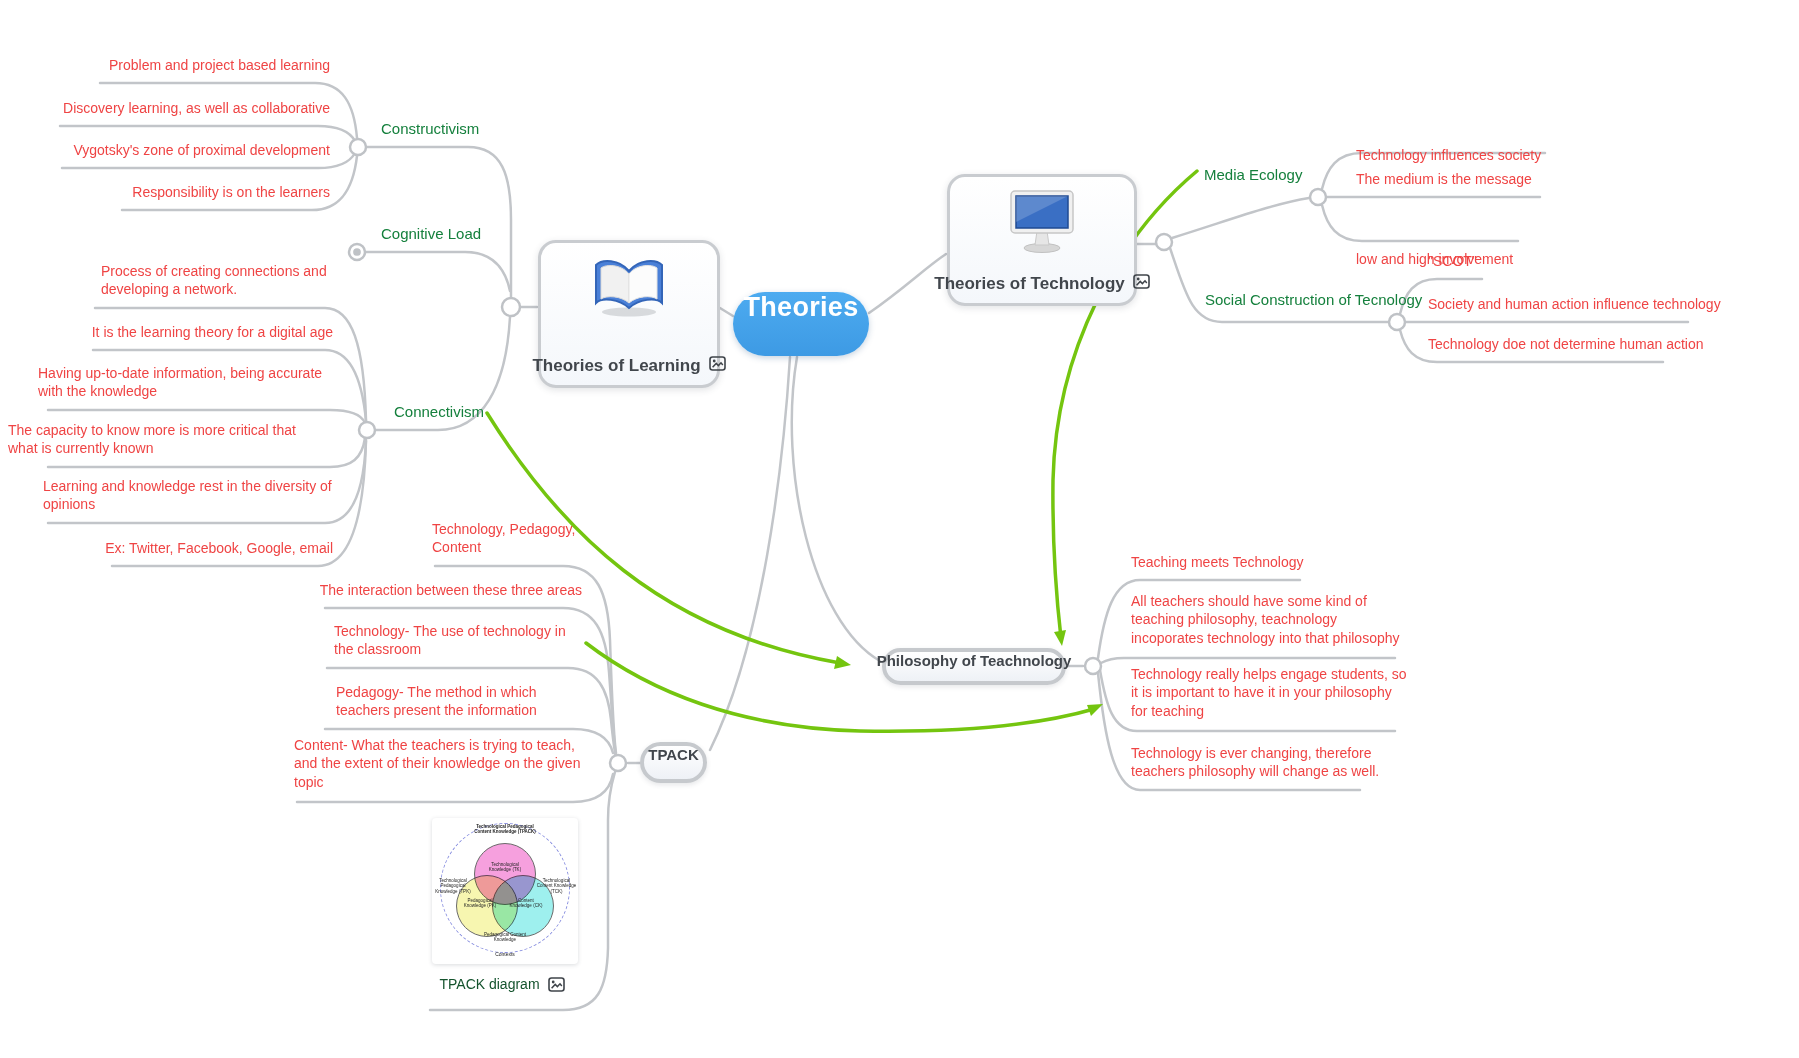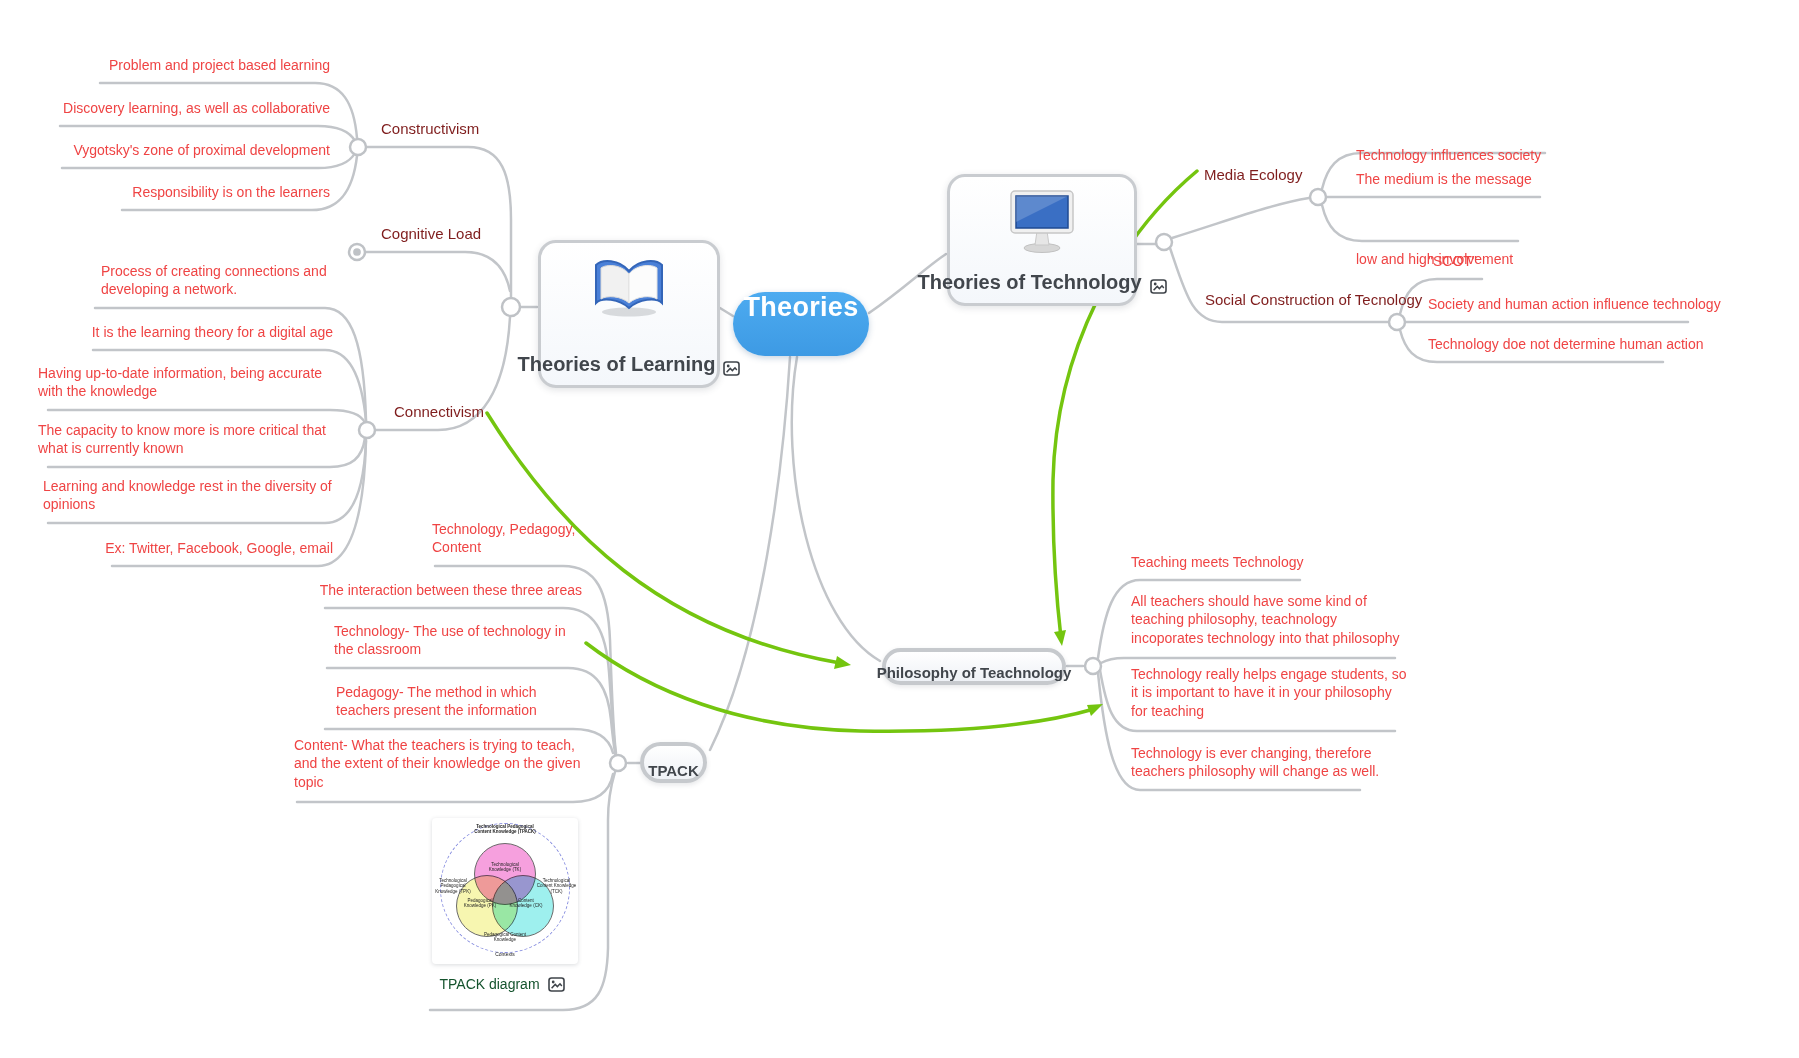--- a/index.html
+++ b/index.html
@@ -6,32 +6,32 @@
   body{
     width:1799px;height:1058px;overflow:hidden;position:relative;
     font-family:"Liberation Sans","DejaVu Sans",sans-serif;
     background:radial-gradient(ellipse 1100px 700px at 46% 30%, #fbfcfd 0%, #ecaeee0 0%, #eceef1 45%, #e2e5e9 75%, #dcdfe3 100%);
     color:#5d6267;
   }
   .wires{position:absolute;left:0;top:0;z-index:1;}
   .node,.leaf,.blabel{position:absolute;z-index:2;}
   .leaf{font-size:14px;line-height:1.32;color:#ef4444;text-align:left;}
   .leaf.nowrap{white-space:nowrap;}
-  .blabel{font-size:15px;color:#7f1d1d;white-space:nowrap;}
+  .blabel{font-size:15px;color:#15803d;white-space:nowrap;}
   .card{
     position:absolute;z-index:2;background:linear-gradient(180deg,#ffffff 0%,#f4f7fb 100%);
     border:3px solid #c9ccd0;border-radius:18px;box-shadow:0 2px 7px rgba(50,60,70,.14);
     display:flex;flex-direction:column;align-items:center;justify-content:space-between;
     padding:10px 8px 9px 8px;box-sizing:border-box;
   }
-  .card-label{font-size:20px;font-weight:700;color:#41464c;display:flex;align-items:flex-end;gap:8px;white-space:nowrap;}
+  .card-label{font-size:17px;font-weight:700;color:#41464c;display:flex;align-items:flex-start;gap:8px;white-space:nowrap;}
   .pill{
     position:absolute;z-index:2;background:linear-gradient(180deg,#ffffff 0%,#eef1f6 100%);
     border:4px solid #c6c9cd;border-radius:22px;box-shadow:0 2px 5px rgba(50,60,70,.12);
-    display:flex;align-items:flex-end;justify-content:center;box-sizing:border-box;
+    display:flex;align-items:flex-start;justify-content:center;box-sizing:border-box;
     font-size:15px;font-weight:700;color:#41464c;white-space:nowrap;
   }
   .bubble{
     position:absolute;z-index:3;border-radius:33px;
     background:linear-gradient(180deg,#4dabf0 0%,#3d9ae4 100%);
     box-shadow:0 2px 6px rgba(30,80,130,.25);
     display:flex;align-items:flex-start;justify-content:center;
     font-size:27px;font-weight:700;color:#ffffff;letter-spacing:.3px;
   }
   .imgicon{display:inline-block;vertical-align:-2px;}
@@ -176,21 +176,21 @@
 <div class="blabel" style="left:394px;top:403px;">Connectivism</div>
 
 <div class="leaf nowrap" style="right:1469px;top:56px;">Problem and project based learning</div>
 <div class="leaf nowrap" style="right:1469px;top:99px;">Discovery learning, as well as collaborative</div>
 <div class="leaf nowrap" style="right:1469px;top:141px;">Vygotsky's zone of proximal development</div>
 <div class="leaf nowrap" style="right:1469px;top:183px;">Responsibility is on the learners</div>
 
 <div class="leaf" style="right:1466px;top:262px;width:232px;">Process of creating connections and developing a network.</div>
 <div class="leaf nowrap" style="right:1466px;top:323px;">It is the learning theory for a digital age</div>
 <div class="leaf" style="right:1466px;top:364px;width:295px;">Having up-to-date information, being accurate with the knowledge</div>
-<div class="leaf" style="right:1466px;top:421px;width:295px;">The capacity to know more is more critical that what is currently known</div>
+<div class="leaf" style="right:1496px;top:421px;width:295px;">The capacity to know more is more critical that what is currently known</div>
 <div class="leaf" style="right:1466px;top:477px;width:290px;">Learning and knowledge rest in the diversity of opinions</div>
 <div class="leaf nowrap" style="right:1466px;top:539px;">Ex: Twitter, Facebook, Google, email</div>
 
 <div class="blabel" style="left:1204px;top:166px;">Media Ecology</div>
 <div class="blabel" style="left:1205px;top:291px;">Social Construction of Tecnology</div>
 
 <div class="leaf nowrap" style="left:1356px;top:126px;margin-top:20px;">Technology influences society</div>
 <div class="leaf nowrap" style="left:1356px;top:170px;">The medium is the message</div>
 <div class="leaf nowrap" style="left:1356px;top:214px;margin-top:36px;">low and high involvement</div>
 

